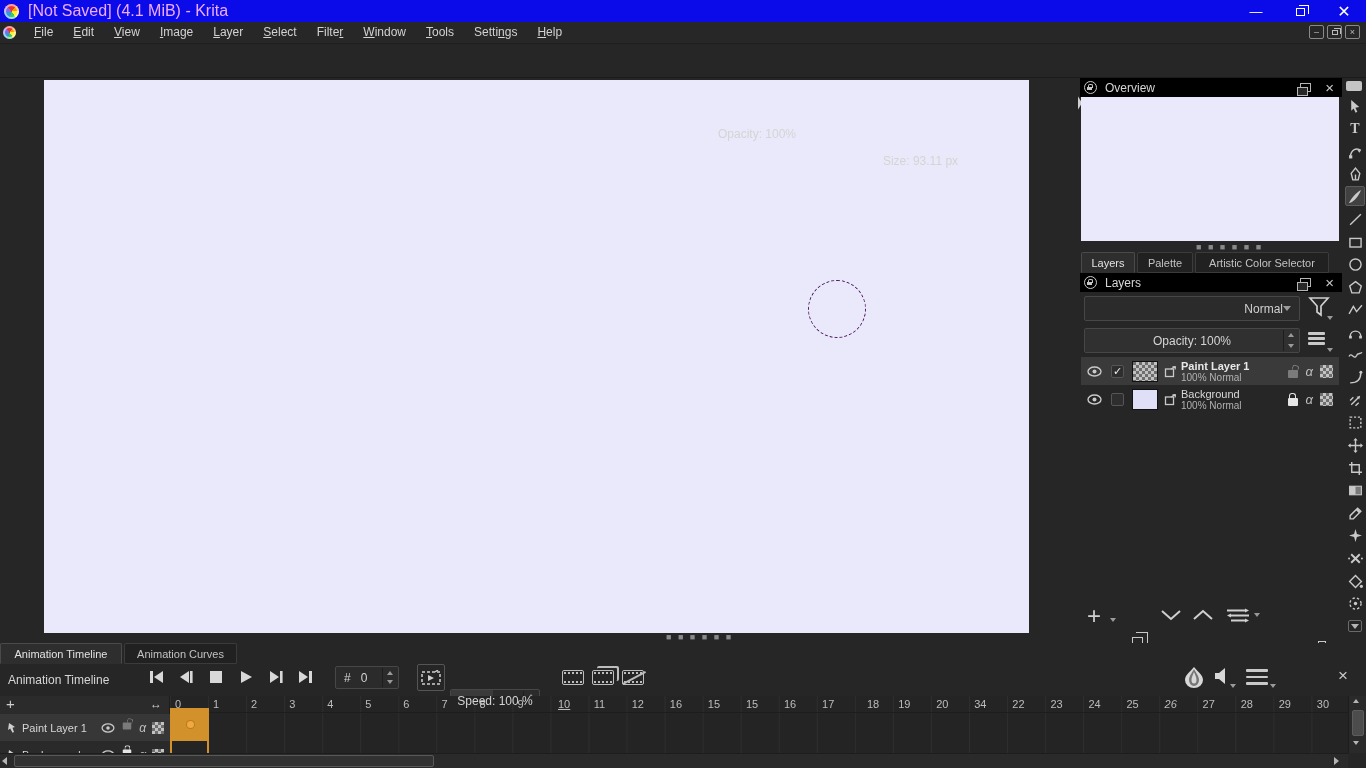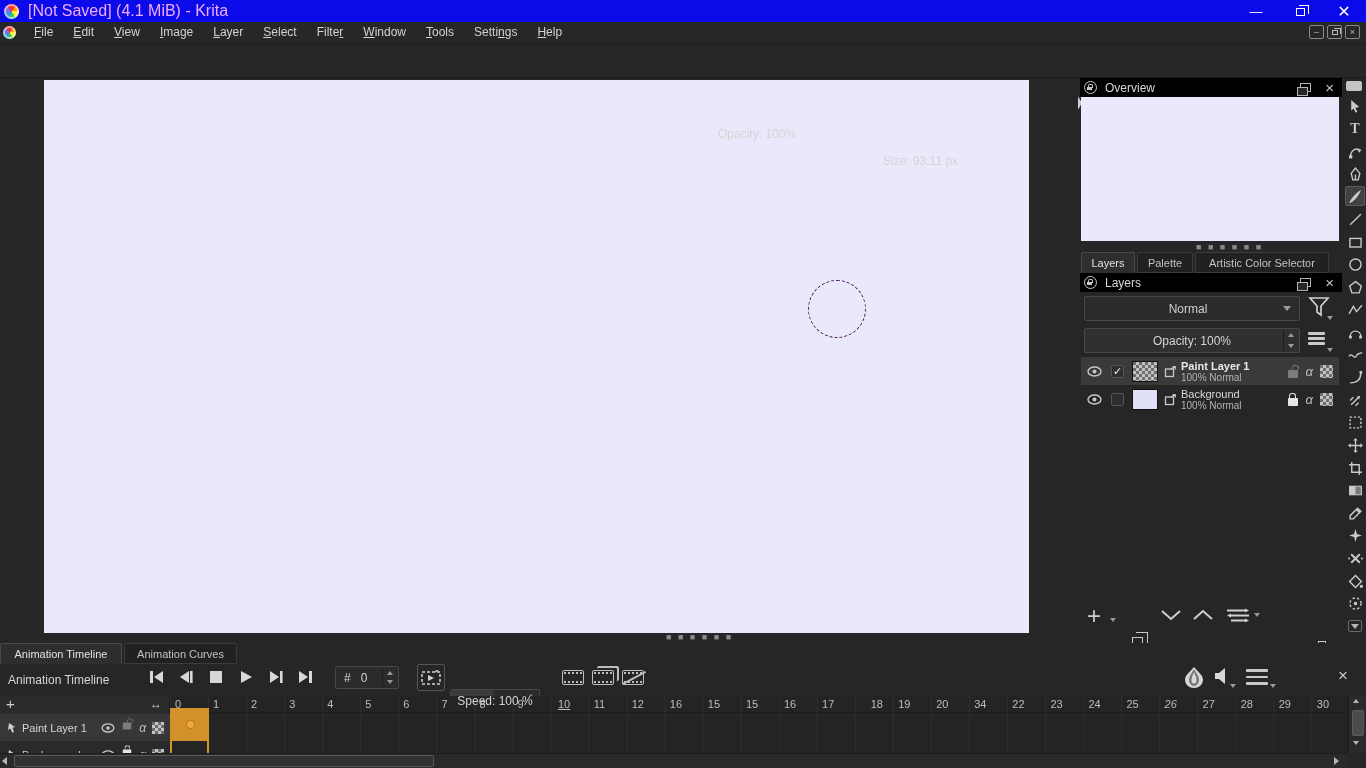--- a/index.html
+++ b/index.html
@@ -41,21 +41,21 @@
   .checker { background-image:conic-gradient(#c9c9c9 25%, #7c7c7c 0 50%, #c9c9c9 0 75%, #7c7c7c 0); background-size:8px 8px; }
   .checker-sm { background-image:conic-gradient(#c2c2c2 25%, #6e6e6e 0 50%, #c2c2c2 0 75%, #6e6e6e 0); background-size:6px 6px; }
   .swatch { width:26px; height:26px; border:1px solid #141414; }
   .grad-overlay { position:absolute; inset:0; background:linear-gradient(135deg, rgba(20,20,20,.85), rgba(20,20,20,0)); }
   .fgbg { width:28px; height:28px; position:relative; }
   .fg-sq { position:absolute; left:0; top:2px; width:15px; height:15px; background:#000; border:1px solid #555; }
   .bg-sq { position:absolute; left:11px; top:13px; width:14px; height:14px; background:#fff; border:1px solid #555; }
   .fg-mini { position:absolute; left:0; top:19px; width:8px; height:8px; background:#000; border:1px solid #888; }
   .swap-arrow { position:absolute; right:-1px; top:-4px; font-size:10px; color:#bbb; }
   .combo { background:#2b2b2b; border:1px solid #474747; border-radius:2px; display:flex; align-items:center; color:#cfcfcf; }
-  .combo .combo-label { padding-left:8px; flex:1; text-align:center; }
+  .combo .combo-label { padding-left:8px; flex:1; text-align:right; }
   .combo-arrow { width:0; height:0; border-left:4px solid transparent; border-right:4px solid transparent; border-top:5px solid #9a9a9a; margin-right:8px; }
   .spin { background:#2b2b2b; border:1px solid #474747; border-radius:2px; position:relative; display:flex; align-items:center; justify-content:center; color:#d4d4d4; overflow:hidden; }
   .spin .fill { position:absolute; left:0; top:0; bottom:0; background:#3a3a3a; }
   .spin .lbl { position:relative; z-index:1; }
   .spin-arrows { position:absolute; right:1px; top:1px; bottom:1px; width:15px; border-left:1px solid #1d1d1d; display:flex; flex-direction:column; }
   .spin-arrows > div { flex:1; display:flex; align-items:center; justify-content:center; }
   .tri-up { width:0; height:0; border-left:3.5px solid transparent; border-right:3.5px solid transparent; border-bottom:4px solid #9a9a9a; }
   .tri-dn { width:0; height:0; border-left:3.5px solid transparent; border-right:3.5px solid transparent; border-top:4px solid #9a9a9a; }
   .mini-arrow { width:0; height:0; border-left:3.5px solid transparent; border-right:3.5px solid transparent; border-top:4.5px solid #9a9a9a; }
   .eraser-icon { width:18px; height:11px; transform:rotate(-24deg); background:linear-gradient(#9a9a9a 0 45%, #f2f2f2 45%); border-radius:2px; border:1px solid #222; }
@@ -671,21 +671,21 @@
         <div class="ruler-cell" style="left: 304.48px; width: 38px;">8</div>
         <div class="ruler-cell" style="left: 342.54px; width: 38px;">9</div>
         <div class="ruler-cell" style="left: 383px; width: 38px; text-decoration: underline;">10</div>
         <div class="ruler-cell" style="left: 418.66px; width: 38px;">11</div>
         <div class="ruler-cell" style="left: 456.72px; width: 38px;">12</div>
         <div class="ruler-cell" style="left: 494.78px; width: 38px;">16</div>
         <div class="ruler-cell" style="left: 532.84px; width: 38px;">15</div>
         <div class="ruler-cell" style="left: 570.9px; width: 38px;">15</div>
         <div class="ruler-cell" style="left: 608.96px; width: 38px;">16</div>
         <div class="ruler-cell" style="left: 647.02px; width: 38px;">17</div>
-        <div class="ruler-cell" style="left: 675px; width: 38px; text-align: right;">18</div>
+        <div class="ruler-cell" style="left: 692px; width: 38px;">18</div>
         <div class="ruler-cell" style="left: 723.14px; width: 38px;">19</div>
         <div class="ruler-cell" style="left: 761.2px; width: 38px;">20</div>
         <div class="ruler-cell" style="left: 799.26px; width: 38px;">34</div>
         <div class="ruler-cell" style="left: 837.32px; width: 38px;">22</div>
         <div class="ruler-cell" style="left: 875.38px; width: 38px;">23</div>
         <div class="ruler-cell" style="left: 913.44px; width: 38px;">24</div>
         <div class="ruler-cell" style="left: 951.5px; width: 38px;">25</div>
         <div class="ruler-cell" style="left: 989.56px; width: 38px; font-style: italic;">26</div>
         <div class="ruler-cell" style="left: 1027.62px; width: 38px;">27</div>
         <div class="ruler-cell" style="left: 1065.68px; width: 38px;">28</div>

